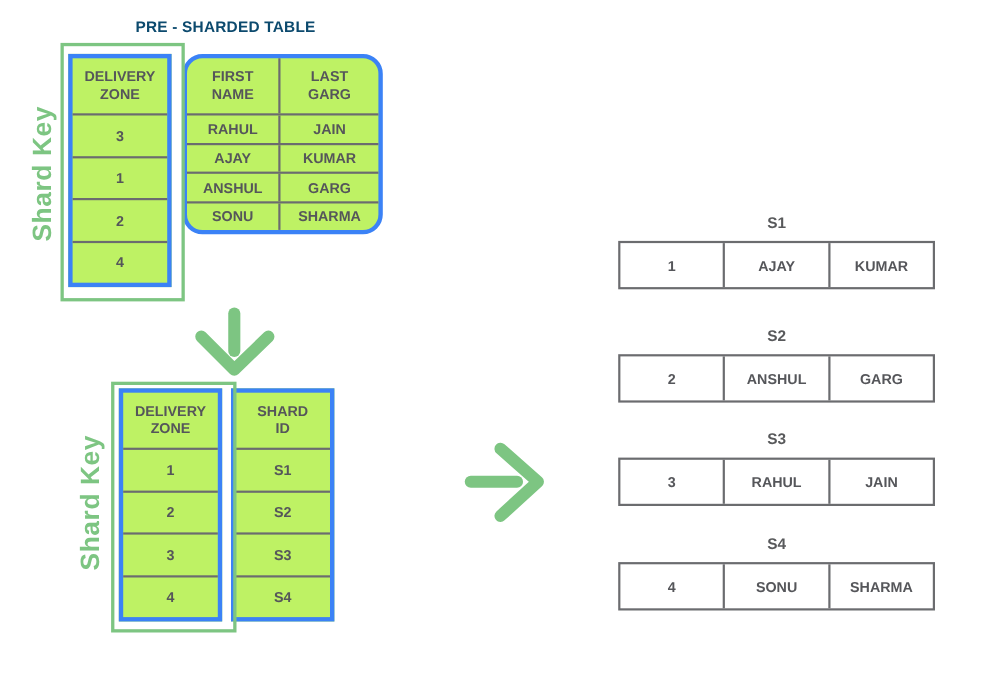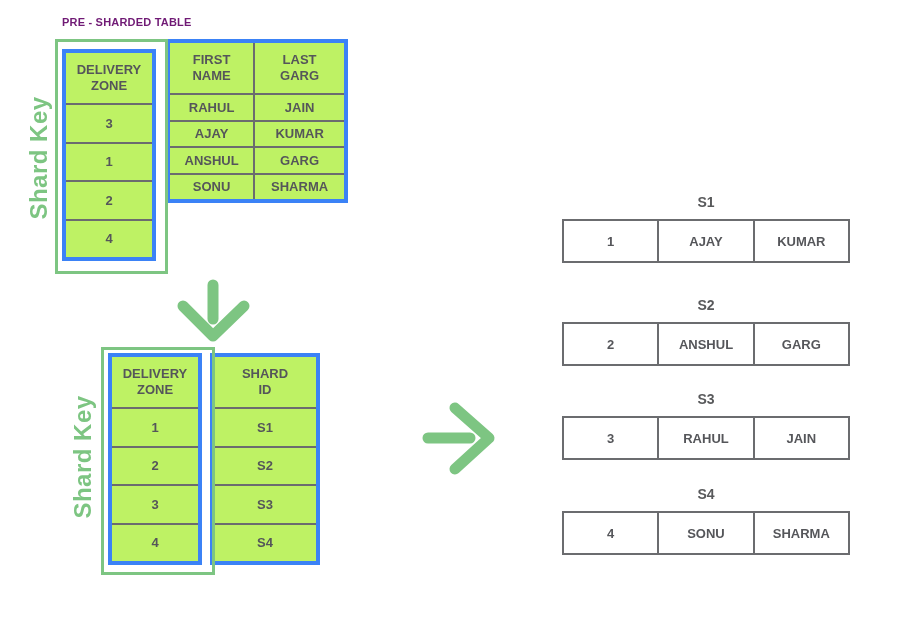--- a/index.html
+++ b/index.html
@@ -4,22 +4,22 @@
 <style>
   html, body { margin:0; padding:0; background:#ffffff; }
   .canvas {
     position:relative; width:915px; height:618px; background:#ffffff;
     font-family:"Liberation Sans","DejaVu Sans",sans-serif;
     color:#55565A; overflow:hidden;
   }
   .abs { position:absolute; }
 
   .diagram-title {
-    font-weight:bold; font-size:11px; letter-spacing:0.2px;
-    text-align:left; color:#701a75; white-space:nowrap;
+    font-weight:bold; font-size:14px; letter-spacing:0.2px;
+    text-align:center; color:#0c4a6e; white-space:nowrap;
   }
 
   .green-rect { border:3px solid #7DC582; box-sizing:border-box; z-index:5; }
 
   .shard-key {
     font-weight:bold; font-size:24px; color:#7DC582; white-space:nowrap;
     transform:translate(-50%,-50%) rotate(-90deg); letter-spacing:0.5px;
   }
 
   .vtable {
@@ -62,21 +62,21 @@
 
   <div class="abs vtable" style="left:62px; top:49px; width:94px; height:212px;">
     <div class="cell head">DELIVERY
 ZONE</div>
     <div class="cell drow">3</div>
     <div class="cell drow">1</div>
     <div class="cell drow">2</div>
     <div class="cell drow">4</div>
   </div>
 
-  <div class="abs vtable" style="left:166px; top:39px; width:182px; height:164px;">
+  <div class="abs vtable" style="left:166px; top:49px; width:182px; height:164px;border-radius:18px;">
     <div class="trow head-row">
       <div class="cell head w-first">FIRST
 NAME</div>
       <div class="cell head">LAST
 GARG</div>
     </div>
     <div class="trow">
       <div class="cell w-first">RAHUL</div>
       <div class="cell">JAIN</div>
     </div>
@@ -109,21 +109,21 @@
 
   <div class="abs vtable" style="left:108px; top:353px; width:94px; height:212px;">
     <div class="cell head">DELIVERY
 ZONE</div>
     <div class="cell drow">1</div>
     <div class="cell drow">2</div>
     <div class="cell drow">3</div>
     <div class="cell drow">4</div>
   </div>
 
-  <div class="abs vtable" style="left:210px; top:353px; width:110px; height:212px;">
+  <div class="abs vtable" style="left:210px; top:353px; width:94px; height:212px;">
     <div class="cell head">SHARD
 ID</div>
     <div class="cell drow">S1</div>
     <div class="cell drow">S2</div>
     <div class="cell drow">S3</div>
     <div class="cell drow">S4</div>
   </div>
 
   <div class="abs green-rect" style="left:101px; top:347px; width:114px; height:228px;"></div>
 

